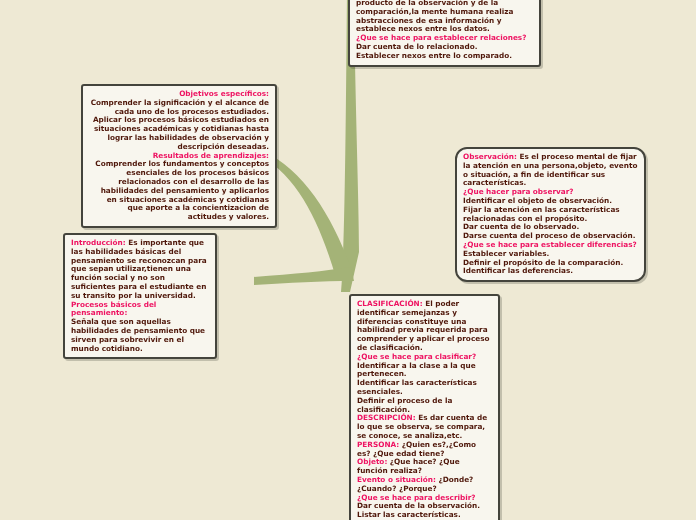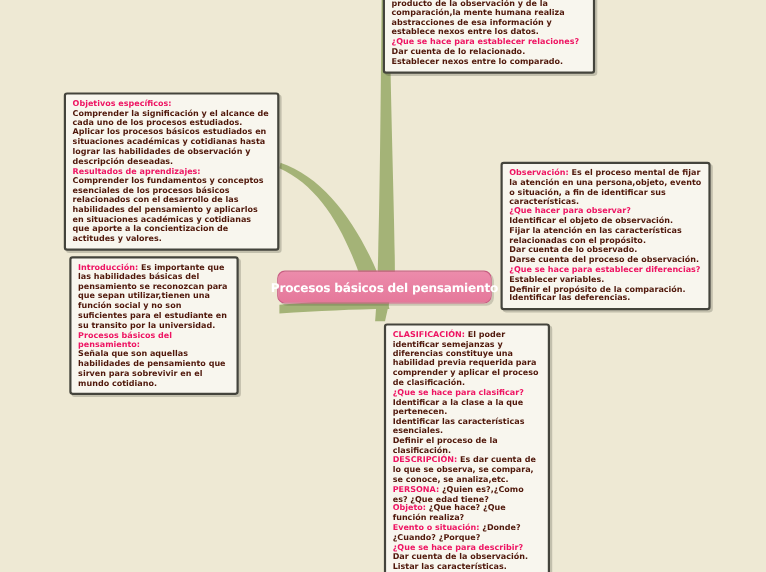--- a/index.html
+++ b/index.html
@@ -31,23 +31,23 @@
     font-size:7.3px;
     line-height:8.8px;
     font-weight:700;
     color:var(--body);
     box-sizing:border-box;
     cursor:pointer;
   }
   .tbox .seg-h{color:var(--head);}
   .tbox .seg-b{color:var(--body);}
   .box-relaciones{left:348px;top:-7px;width:193px;}
-  .box-objetivos{left:58px;top:84px;width:196px;}
+  .box-objetivos{left:81px;top:84px;width:196px;text-align:right;}
   .box-introduccion{left:63px;top:233px;width:154px;}
-  .box-observacion{left:455px;top:147px;width:191px;}
+  .box-observacion{left:455px;top:147px;width:191px;border-radius:12px;}
   .box-clasificacion{left:349px;top:294px;width:151px;}
   .central-node{
     position:absolute;left:252px;top:246px;width:193px;height:28px;
     background:linear-gradient(180deg,var(--node-fill-light),var(--node-fill));
     border:1px solid var(--node-border);
     border-radius:7px;
     box-shadow:2px 2px 0 rgba(40,40,30,0.18);
     display:flex;align-items:center;justify-content:center;
     color:var(--node-text);
     font-size:11px;font-weight:700;letter-spacing:-0.2px;white-space:nowrap;
@@ -71,17 +71,14 @@
   <div class="tbox box-relaciones"><span class="seg-b">producto de la observación y de la comparación,la mente humana realiza abstracciones de esa información y establece nexos entre los datos.</span><br><span class="seg-h">¿Que se hace para establecer relaciones?</span><br><span class="seg-b">Dar cuenta de lo relacionado.</span><br><span class="seg-b">Establecer nexos entre lo comparado.</span></div>
 
   <div class="tbox box-objetivos"><span class="seg-h">Objetivos específicos:</span><br><span class="seg-b">Comprender la significación y el alcance de cada uno de los procesos estudiados.</span><br><span class="seg-b">Aplicar los procesos básicos estudiados en situaciones académicas y cotidianas hasta lograr las habilidades de observación y descripción deseadas.</span><br><span class="seg-h">Resultados de aprendizajes:</span><br><span class="seg-b">Comprender los fundamentos y conceptos esenciales de los procesos básicos relacionados con el desarrollo de las habilidades del pensamiento y aplicarlos en situaciones académicas y cotidianas que aporte a la concientizacion de actitudes y valores.</span></div>
 
   <div class="tbox box-introduccion"><span class="seg-h">Introducción:</span><span class="seg-b"> Es importante que las habilidades básicas del pensamiento se reconozcan para que sepan utilizar,tienen una función social y no son suficientes para el estudiante en su transito por la universidad.</span><br><span class="seg-h">Procesos básicos del pensamiento:</span><br><span class="seg-b">Señala que son aquellas habilidades de pensamiento que sirven para sobrevivir en el mundo cotidiano.</span></div>
 
   <div class="tbox box-observacion"><span class="seg-h">Observación:</span><span class="seg-b"> Es el proceso mental de fijar la atención en una persona,objeto, evento o situación, a fin de identificar sus características.</span><br><span class="seg-h">¿Que hacer para observar?</span><br><span class="seg-b">Identificar el objeto de observación.</span><br><span class="seg-b">Fijar la atención en las características relacionadas con el propósito.</span><br><span class="seg-b">Dar cuenta de lo observado.</span><br><span class="seg-b">Darse cuenta del proceso de observación.</span><br><span class="seg-h">¿Que se hace para establecer diferencias?</span><br><span class="seg-b">Establecer variables.</span><br><span class="seg-b">Definir el propósito de la comparación.</span><br><span class="seg-b">Identificar las deferencias.</span></div>
 
   <div class="tbox box-clasificacion"><span class="seg-h">CLASIFICACIÓN:</span><span class="seg-b"> El poder identificar semejanzas y diferencias constituye una habilidad previa requerida para comprender y aplicar el proceso de clasificación.</span><br><span class="seg-h">¿Que se hace para clasificar?</span><br><span class="seg-b">Identificar a la clase a la que pertenecen.</span><br><span class="seg-b">Identificar las características esenciales.</span><br><span class="seg-b">Definir el proceso de la clasificación.</span><br><span class="seg-h">DESCRIPCIÓN:</span><span class="seg-b"> Es dar cuenta de lo que se observa, se compara, se conoce, se analiza,etc.</span><br><span class="seg-h">PERSONA:</span><span class="seg-b"> ¿Quien es?,¿Como es? ¿Que edad tiene?</span><br><span class="seg-h">Objeto:</span><span class="seg-b"> ¿Que hace? ¿Que función realiza?</span><br><span class="seg-h">Evento o situación:</span><span class="seg-b"> ¿Donde? ¿Cuando? ¿Porque?</span><br><span class="seg-h">¿Que se hace para describir?</span><br><span class="seg-b">Dar cuenta de la observación.</span><br><span class="seg-b">Listar las características.</span><br><span class="seg-b">Darse cuenta del proceso de describir.</span></div>
 
-  <div class="central-node">
-    <span>Procesos básicos del pensamiento</span>
-  </div>
 
 </div>
 
 </body></html>

